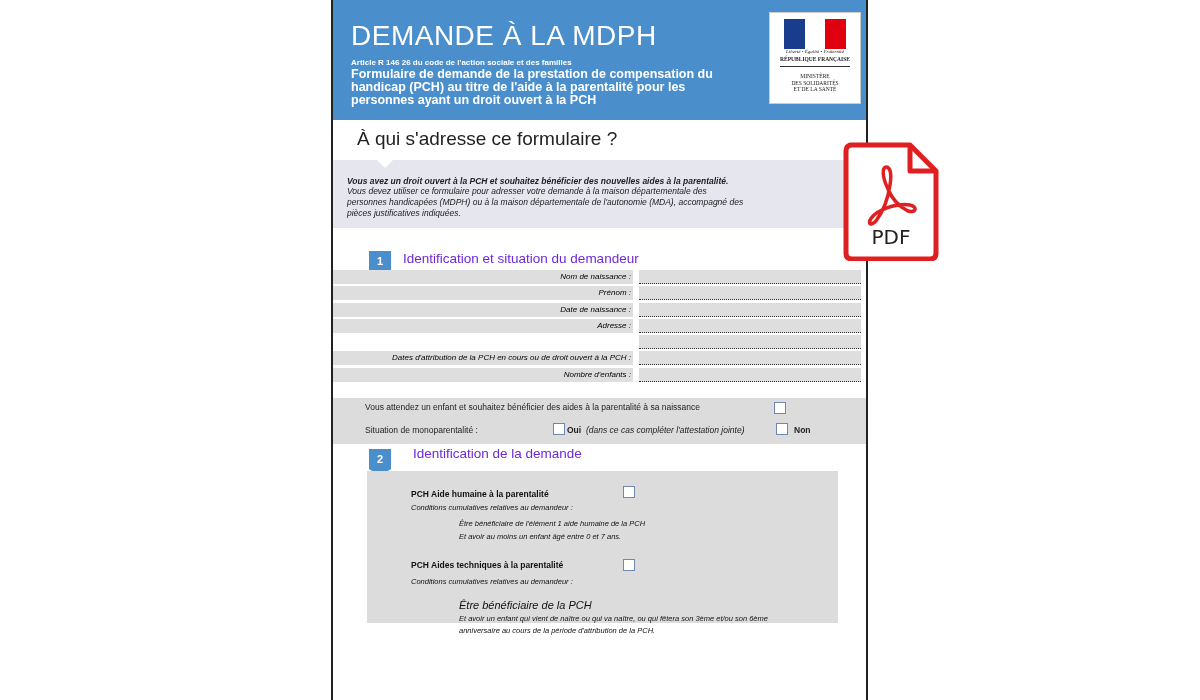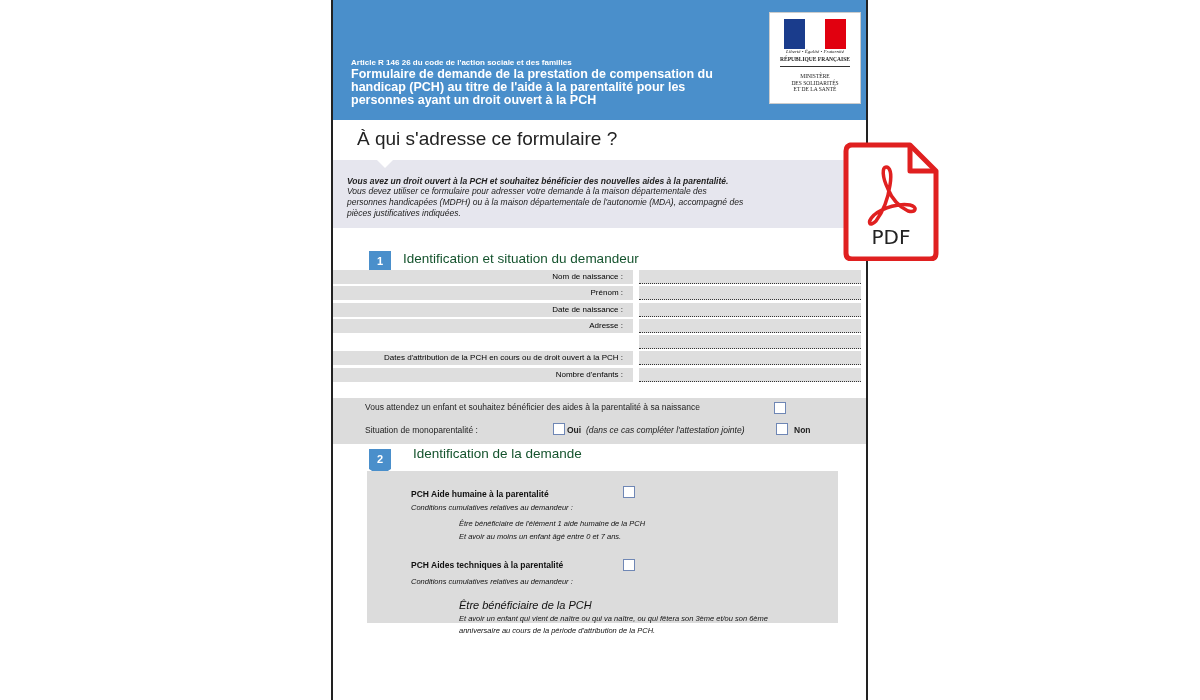--- a/index.html
+++ b/index.html
@@ -15,38 +15,39 @@
   .motto { position:absolute; left:0; top:36px; width:90px; font-size:5px; font-style:italic; }
   .repub { position:absolute; left:0; top:43px; width:90px; font-size:5.5px; font-weight:bold; }
   .mline { position:absolute; left:10px; top:53px; width:70px; height:1px; background:#333; }
   .ministry { position:absolute; left:0; top:60px; width:90px; font-size:5.5px; line-height:6.5px; }
   .q-title { position:absolute; left:24px; top:128px; font-size:19px; color:#222; }
   .intro { position:absolute; left:0; top:160px; width:533px; height:68px; background:#e6e6ee; }
   .intro-notch { position:absolute; left:44px; top:160px; width:0; height:0; border-left:8px solid transparent; border-right:8px solid transparent; border-top:8px solid #fff; }
   .intro p { margin:0; position:absolute; left:14px; width:470px; font-size:8.5px; font-style:italic; line-height:11px; color:#222; }
   .sec-badge { position:absolute; width:22px; height:20px; background:#4a8fcb; color:#fff; font-weight:bold; font-size:11px; text-align:center; line-height:20px; }
   .sec-badge::after { content:""; position:absolute; left:0; top:20px; border-left:11px solid transparent; border-right:11px solid transparent; border-top:7px solid #4a8fcb; }
-  .sec-title { position:absolute; font-size:13.5px; color:#14532d; }
+  .sec-title { position:absolute; font-size:13.5px; color:#6d28d9; }
   .idrows { position:absolute; left:0; top:270px; width:533px; }
   .idrow { position:relative; height:15.3px; border-bottom:1px solid #fff; }
   .idrow .lbl { position:absolute; left:0; width:300px; height:14px; background:#dedede; text-align:right; font-size:8px; line-height:14px; padding-right:0; }
-  .idrow .lbl span { padding-right:10px; }
+  .idrow .lbl span { padding-right:2px;font-style:italic; }
   .idrow .val { position:absolute; left:306px; width:222px; height:14px; background:#dedede; border-bottom:1px dotted #333; box-sizing:border-box; }
   .greybox { position:absolute; left:0; top:385px; width:533px; height:46px; background:#dcdcdc;margin-top:13px; }
   .greybox .t { position:absolute; font-size:8.5px; color:#222; }
   .cb { position:absolute; width:12px; height:12px; background:#fff; border:1px solid #6f87b5; box-sizing:border-box; }
   .panel2 { position:absolute; left:34px; top:471px; width:471px; height:152px; background:#dcdcdc; }
   .p2t { position:absolute; font-size:8.5px; color:#111; }
   .pdf-icon { position:absolute; left:842px; top:141px; width:98px; height:120px; }
 </style>
 </head>
 <body>
 
 <div class="page">
   <div class="header">
+    <div class="title">DEMANDE À LA MDPH</div>
     <div class="article">Article R 146 26 du code de l'action sociale et des familles</div>
     <div class="subtitle">Formulaire de demande de la prestation de compensation du handicap (PCH) au titre de l'aide à la parentalité pour les personnes ayant un droit ouvert à la PCH</div>
     <div class="marianne">
       <div class="flag">
         <span style="background:#1a3c8c"></span>
           <span style="background:#fff"></span>
           <span style="background:#e1000f"></span>
       </div>
       <div class="motto">Liberté • Égalité • Fraternité</div>
       <div class="repub">RÉPUBLIQUE FRANÇAISE</div>

